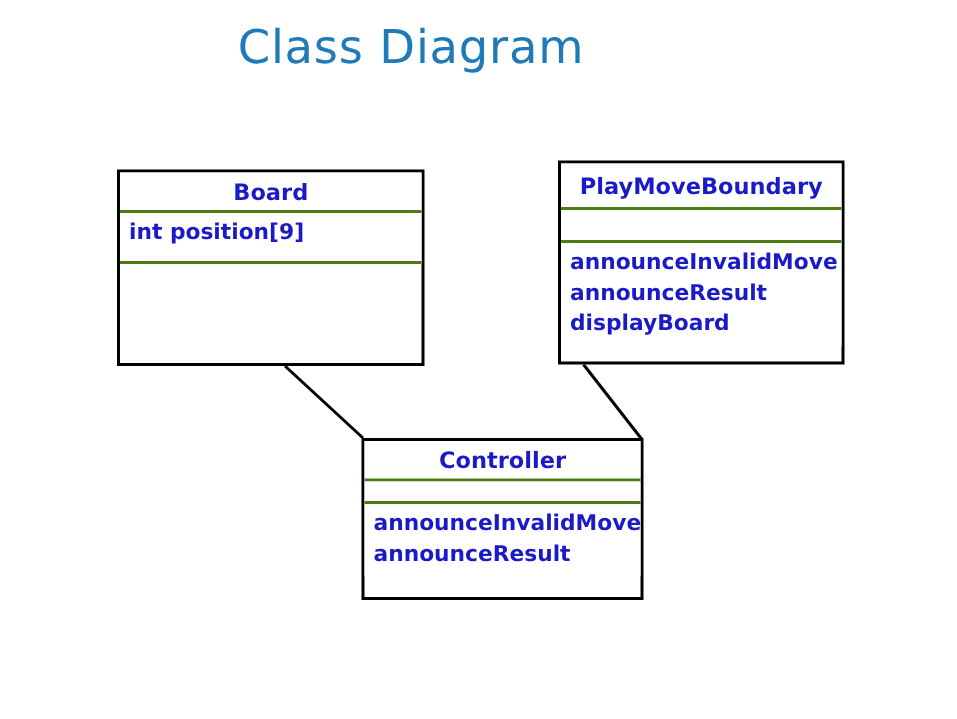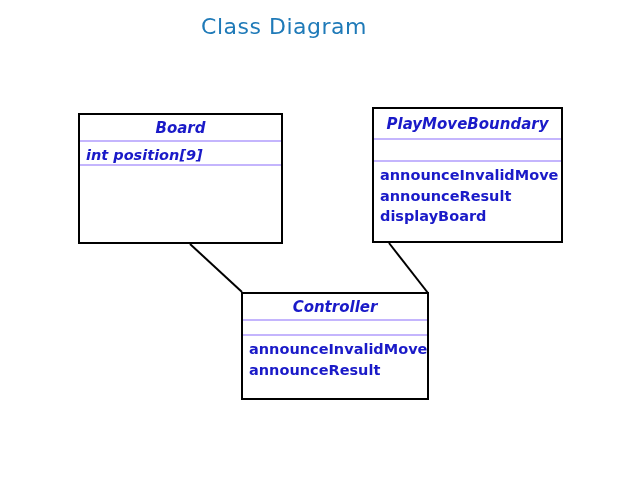--- a/index.html
+++ b/index.html
@@ -20,45 +20,44 @@
   #connector-layer {
     position: absolute;
     left: 0;
     top: 0;
     width: 638px;
     height: 479px;
     pointer-events: none;
   }
   .diagram-title {
     position: absolute;
-    left: 10px;
+    left: 0;
     top: 14px;
     width: 548px;
     text-align: center;
     font-family: "DejaVu Sans", sans-serif;
-    font-size: 22px;
+    font-size: 31px;
     font-weight: 400;
     letter-spacing: 0.5px;
     color: #1f7ab8;
     white-space: nowrap;
   }
   .class-box {
     position: absolute;
     box-sizing: border-box;
     background: #ffffff;
     border: 2px solid #000000;
     z-index: 2;
   }
   .compartment {
     box-sizing: border-box;
     background: #ffffff;
   }
   .compartment.divided {
-    border-bottom: 2px solid #c4b5fd;
-    font-style: italic;
+    border-bottom: 2px solid #4d7c0f;
   }
   .class-title {
     text-align: center;
     font-family: "DejaVu Sans", sans-serif;
     font-weight: bold;
     font-size: 15px;
     color: #1a1ac8;
     white-space: nowrap;
     display: flex;
     align-items: center;
@@ -75,21 +74,21 @@
   .attr-list.empty {
     padding: 0;
   }
   .attr-row, .oper-row {
     white-space: nowrap;
   }
 
   
   #box-board { left: 78px; top: 113px; width: 205px; height: 131px; }
   #box-board .class-title { height: 27px; }
-  #box-board .attr-list { height: 24px; }
+  #box-board .attr-list { height: 34px; }
 
   
   #box-playmoveboundary { left: 372px; top: 107px; width: 191px; height: 136px; }
   #box-playmoveboundary .class-title { height: 31px; }
   #box-playmoveboundary .attr-list { height: 22px; }
 
   
   #box-controller { left: 241px; top: 292px; width: 188px; height: 108px; }
   #box-controller .class-title { height: 27px; }
   #box-controller .attr-list { height: 15px; }

